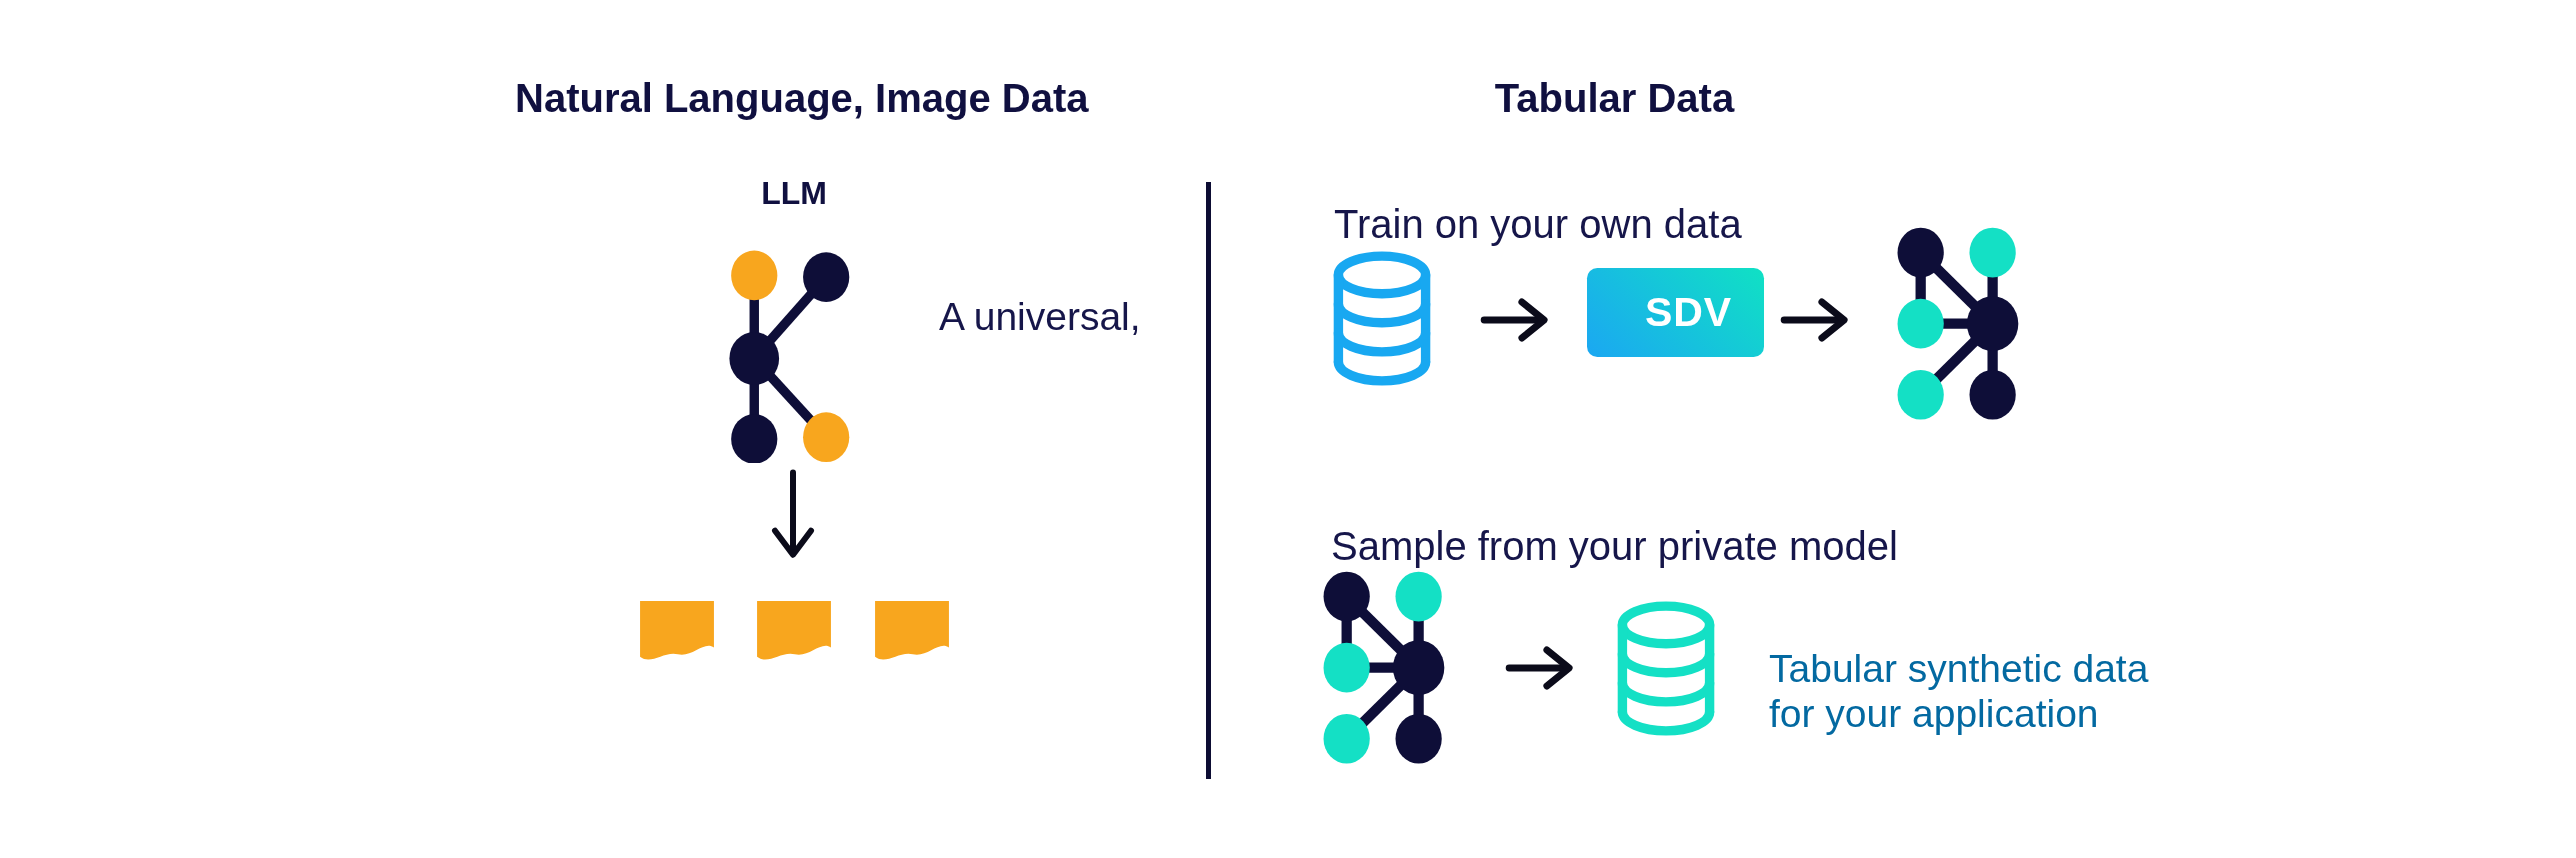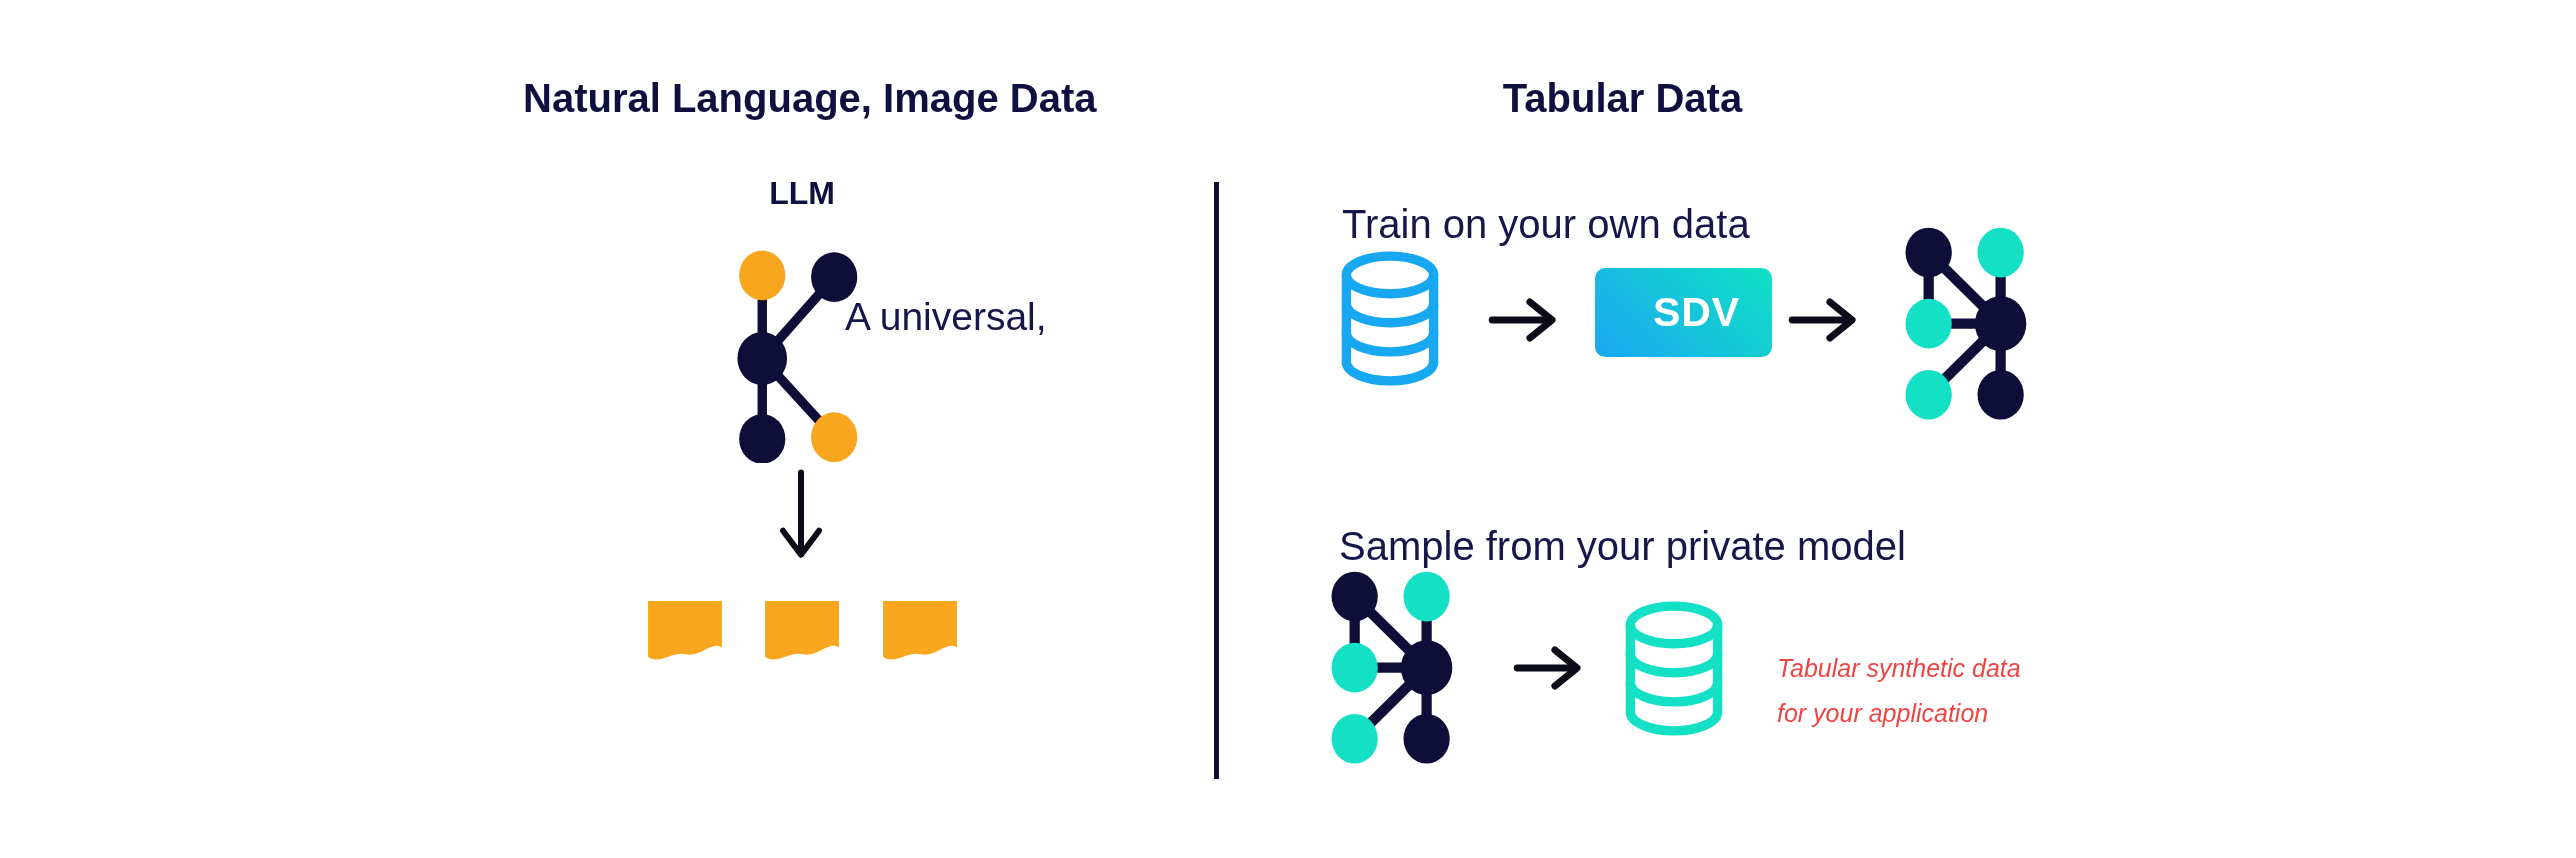--- a/index.html
+++ b/index.html
@@ -4,33 +4,33 @@
 <style>
   html,body{margin:0;padding:0;background:#ffffff;}
   #canvas{
     position:relative;
     width:2576px;height:859px;
     background:#ffffff;
     font-family:"Liberation Sans", sans-serif;
     color:#16164A;
     overflow:hidden;
   }
-  .abs{position:absolute;margin-left:8px;}
+  .abs{position:absolute;}
   .col-title{
     font-size:40px;font-weight:bold;color:#101040;
     white-space:nowrap;text-align:center;
   }
   .heading{
     font-size:40px;color:#16164A;white-space:nowrap;
   }
   .body-text{
     font-size:39px;line-height:46px;color:#16164A;white-space:nowrap;
   }
   .caption{
-    font-size:25px;line-height:45px;font-style:italic;color:#ef4444;white-space:nowrap;
+    font-size:39px;line-height:45px;color:#0369a1;white-space:nowrap;
   }
   .model-label{
     font-size:32px;font-weight:bold;color:#101040;text-align:center;white-space:nowrap;
   }
   .sdv-box{
     display:flex;align-items:center;justify-content:center;
     width:151px;height:89px;border-radius:10.3px;
     background:linear-gradient(45deg,#1BA7F2 0%,#10E1C4 100%);
     padding-left:26px;
   }
@@ -60,21 +60,21 @@
         <line x1="33" y1="130" x2="117" y2="222"></line>
       </g>
       <ellipse cx="33" cy="33" rx="27" ry="29" fill="#F8A61E"></ellipse>
       <ellipse cx="117" cy="35" rx="27" ry="29" fill="#0E0E38"></ellipse>
       <ellipse cx="33" cy="130" rx="29" ry="31" fill="#0E0E38"></ellipse>
       <ellipse cx="33" cy="224" rx="27" ry="29" fill="#0E0E38"></ellipse>
       <ellipse cx="117" cy="222" rx="27" ry="29" fill="#F8A61E"></ellipse>
     </svg>
   </div>
 
-  <div class="abs body-text" style="left:837px;top:294px;">
+  <div class="abs body-text" style="left:939px;top:294px;">
     <span style="display:block">A universal,</span>
   </div>
 
   <div class="abs" style="left:767px;top:469px;">
     <svg width="52" height="96" viewBox="0 0 60 112">
       <g stroke="#0B0B1A" stroke-width="7" fill="none" stroke-linecap="round" stroke-linejoin="round">
         <line x1="30" y1="4" x2="30" y2="94"></line>
         <polyline points="9,72 30,100 51,72"></polyline>
       </g>
     </svg>

